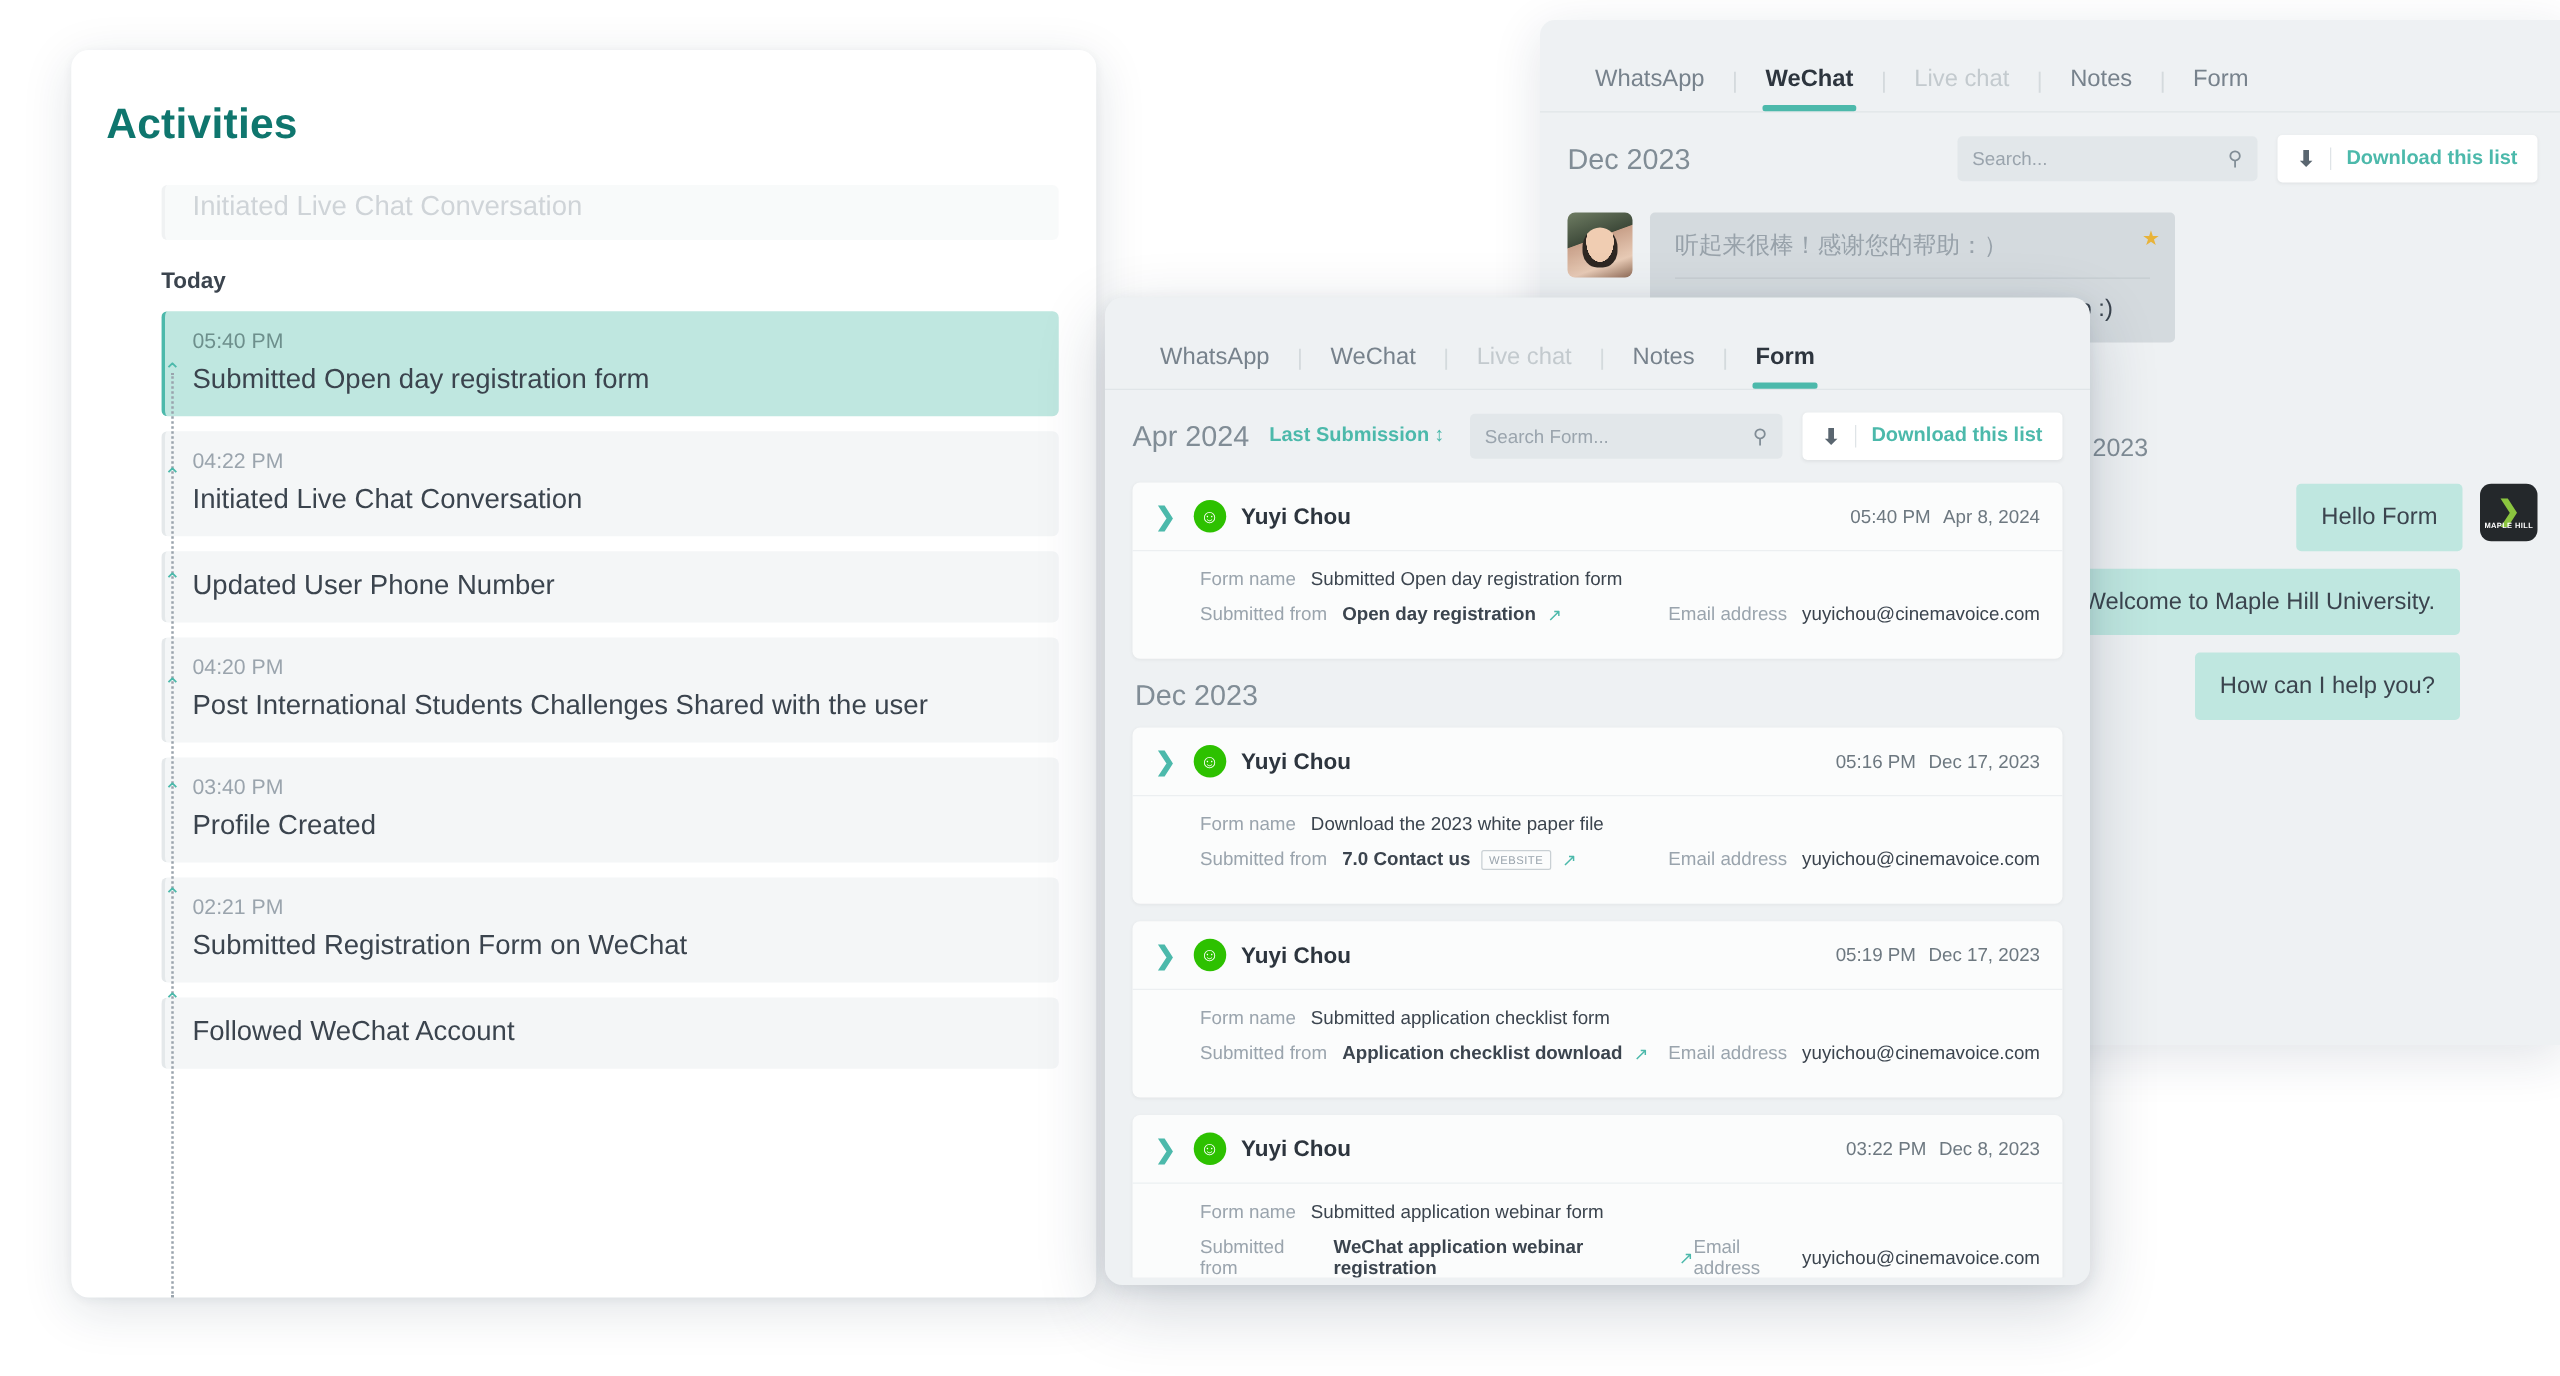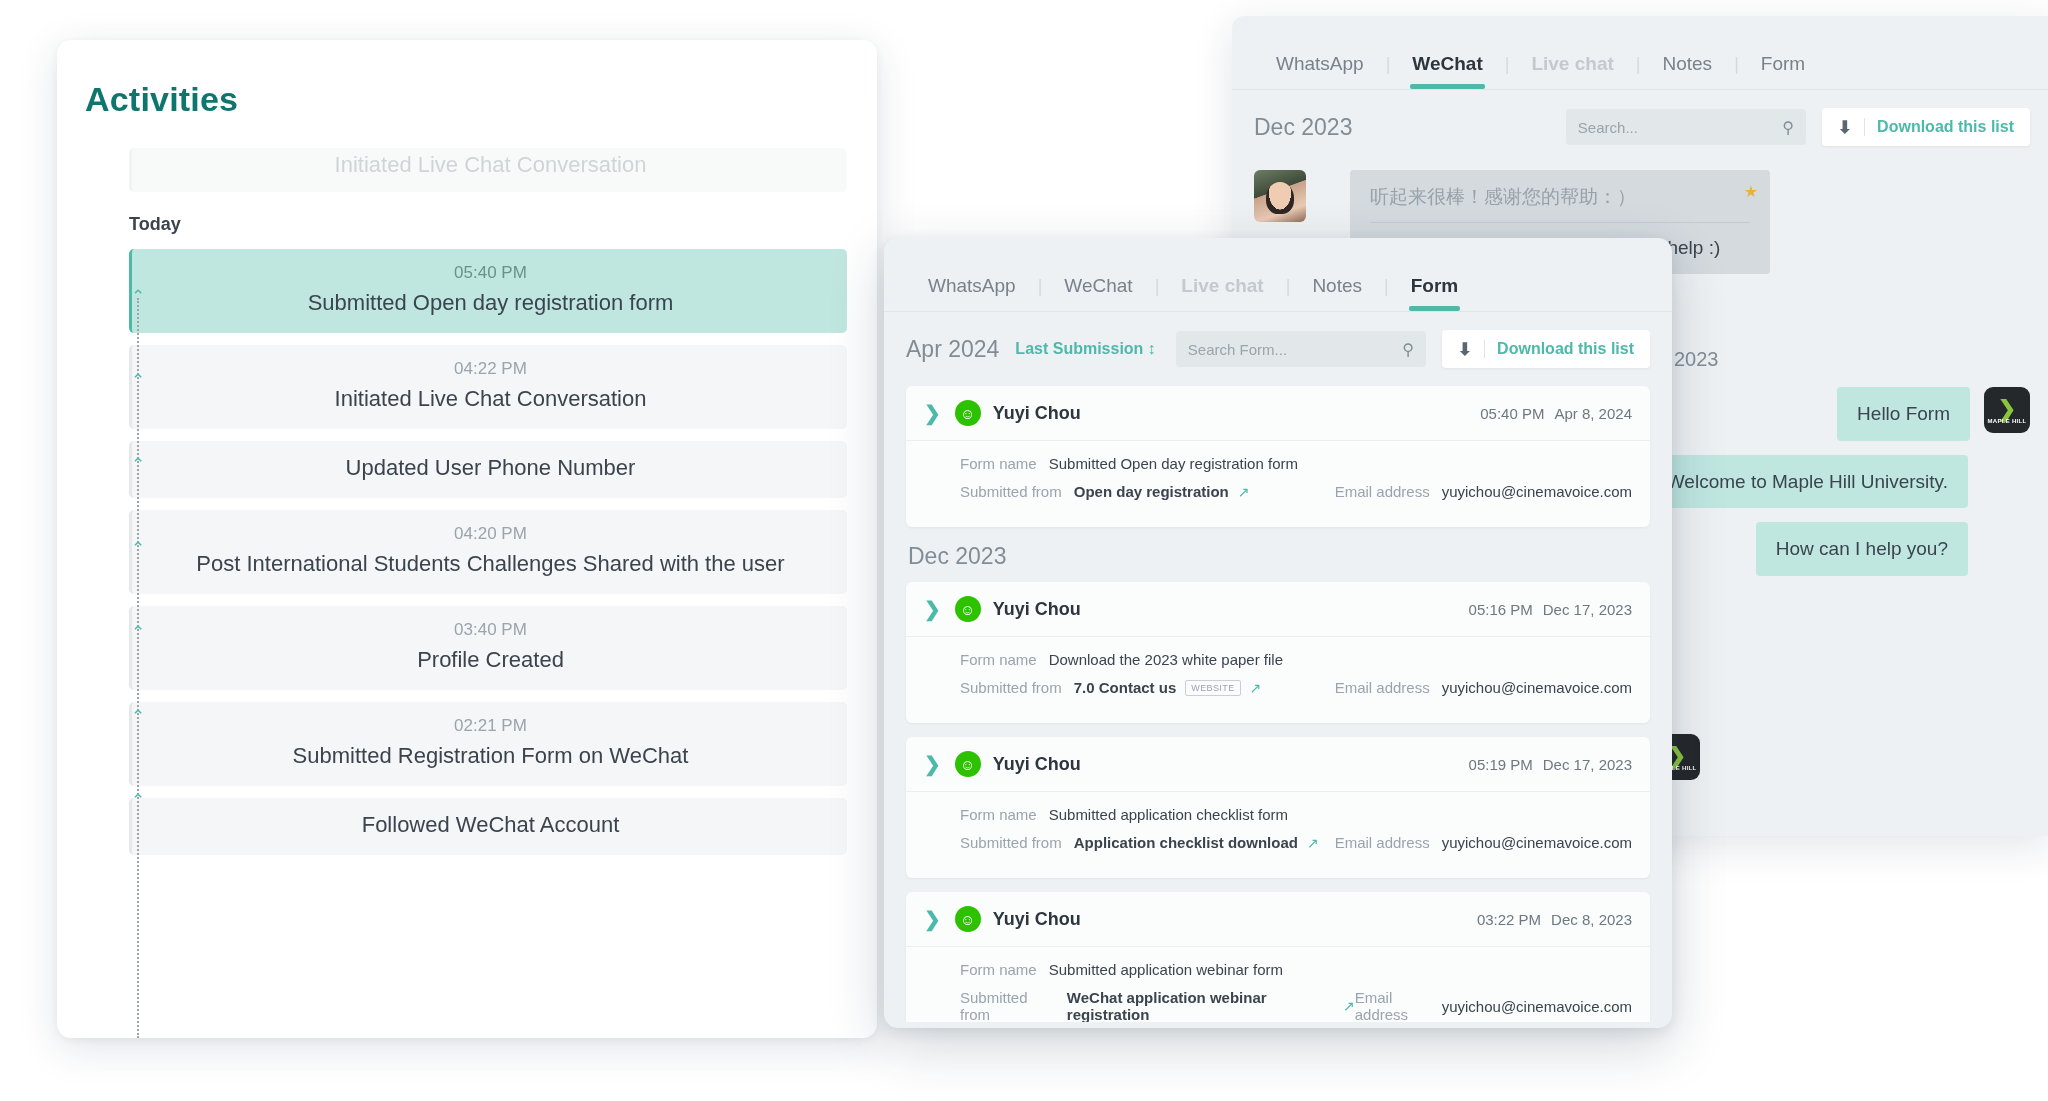--- a/index.html
+++ b/index.html
@@ -19,21 +19,21 @@
     overflow: hidden;
   }
   #activities-title {
     font-size: 34px; font-weight: bold; color: #0f766e;
     padding: 40px 0 0 28px; letter-spacing: .2px;
   }
   #activities-scroll {
     position: absolute; left: 0; top: 108px; right: 0; bottom: 0;
     padding: 0 30px 0 72px;
   }
-  .act-row { position: relative; margin-bottom: 12px; text-align: center; }
+  .act-row { position: relative; margin-bottom: 12px; }
   .act-card {
     background: #f4f6f7; border-left: 3px solid #e4e8ea;
     border-radius: 5px; padding: 14px 20px 17px 22px;
   }
   .act-card.faded { opacity: .55; padding-top: 4px; padding-bottom: 14px; }
   .act-card.active { background: #bfe7e0; border-left-color: #4cb9ab; }
   .act-time { font-size: 17px; color: #9aa4ad; margin-bottom: 7px; }
   .act-card.active .act-time { color: #6d8f8c; }
   .act-label { font-size: 22px; color: #3b444e; }
   .act-card.faded .act-label { color: #a9b2b9; }
@@ -64,21 +64,21 @@
   }
   .tab {
     font-size: 19px; color: #77828c; padding: 0 22px 14px 22px;
     position: relative; cursor: pointer; white-space: nowrap;
   }
   .tab.active { color: #2d353e; font-weight: bold; }
   .tab.active::after {
     content: ""; position: absolute; left: 20px; right: 20px; bottom: 0;
     height: 5px; background: #4cb9ab; border-radius: 2px;
   }
-  .tab.disabled { color: #c3cace; font-weight: bold; }
+  .tab.disabled { color: #c3cace; }
   .tab-div { color: #d4dadd; padding-bottom: 14px; font-size: 18px; }
 
   .subbar { display: flex; align-items: center; padding: 18px 22px 14px 22px; gap: 16px; }
   .sub-month { font-size: 23px; color: #818d96; }
   .sub-sort { font-size: 16px; font-weight: bold; color: #4cb9ab; display: flex; align-items: center; gap: 4px; cursor: pointer; }
   .searchbox {
     background: #e2e7ea; border-radius: 4px; height: 36px;
     display: flex; align-items: center; padding: 0 12px;
     font-size: 15px; color: #9aa4ad; position: relative;
   }
@@ -107,21 +107,21 @@
   }
   .brand-logo {
     width: 46px; height: 46px; border-radius: 9px; background: #24282b;
     display: flex; align-items: center; justify-content: center; flex-direction: column;
     flex: 0 0 46px; padding-top: 4px;
   }
   .brand-logo .chev { font-size: 22px; color: #8bc53f; line-height: 18px; font-weight: bold; }
   .brand-logo .bname { font-size: 6px; color: #ffffff; font-weight: bold; letter-spacing: .3px; }
   .bubble {
     border-radius: 4px; padding: 13px 20px; font-size: 19px; color: #3b444e;
-    max-width: 520px; position: relative; line-height: 1.45; margin-left: 30px;
+    max-width: 520px; position: relative; line-height: 1.45;
   }
   .bubble.grey { background: #d4dade; }
   .bubble.mint { background: #bfe7e0; }
   .bubble.white { background: #ffffff; }
   .bubble .cn { color: #98a2aa; padding-bottom: 11px; border-bottom: 1px solid #c3cbd0; margin-bottom: 11px; }
   .star { position: absolute; right: 12px; top: 10px; color: #e8b339; font-size: 16px; }
 
   
   #form-panel {
     position: absolute; left: 884px; top: 238px; width: 788px; height: 790px;

